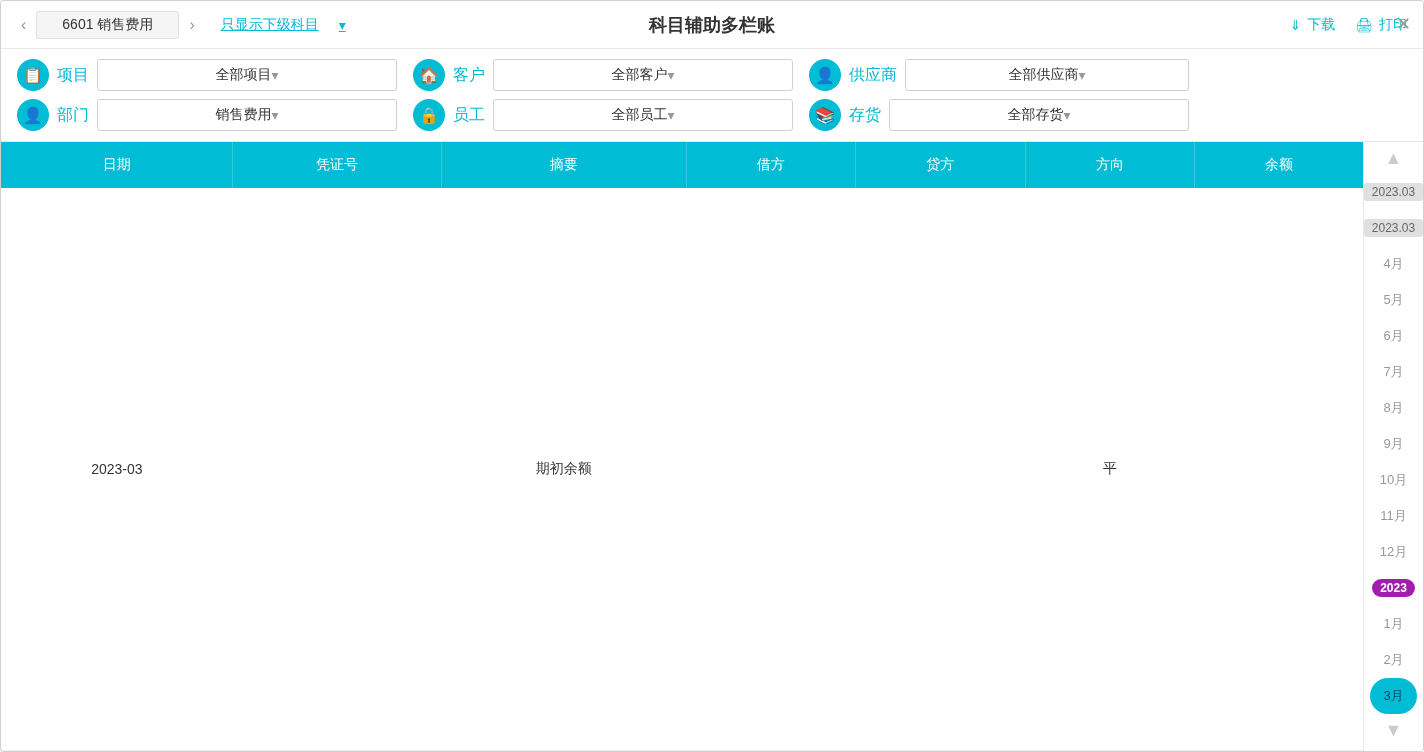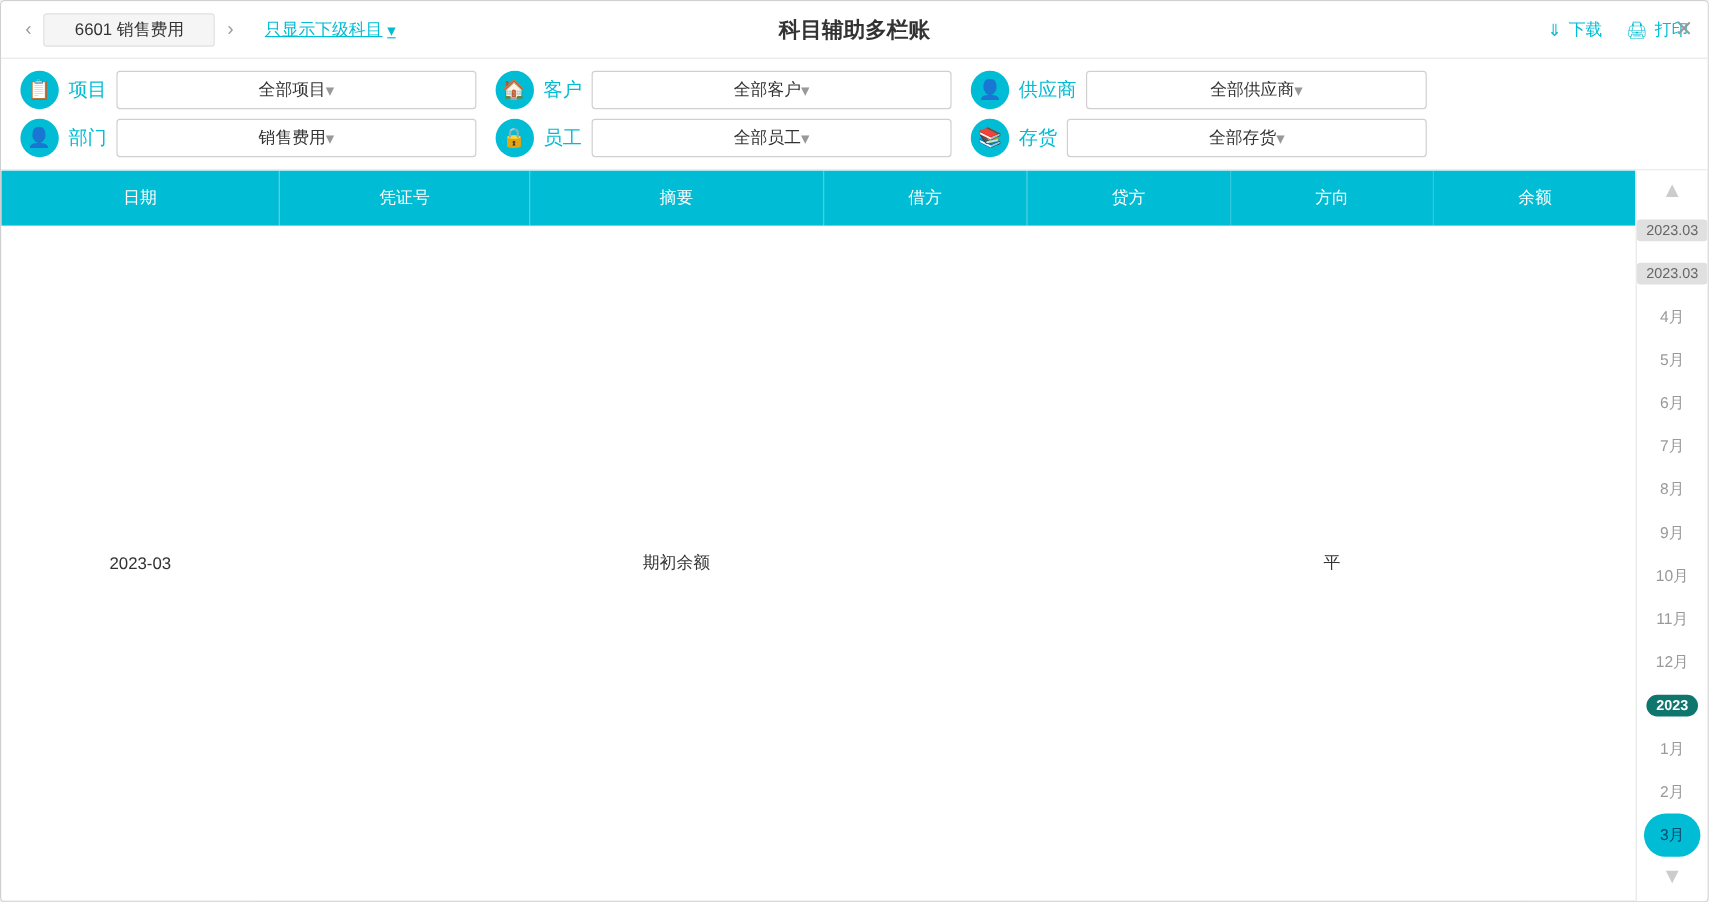--- a/index.html
+++ b/index.html
@@ -52,21 +52,21 @@
       border-radius: 3px;
       padding: 4px 25px;
       min-width: 120px;
     }
     .show-sub-btn {
       color: #00bcd4;
       cursor: pointer;
       text-decoration: underline;
       display: flex;
       align-items: center;
-      gap: 4px;
+      gap: 20px;
       margin-left: 16px;
     }
     .page-title {
       position: absolute;
       left: 50%;
       transform: translateX(-50%);
       font-size: 18px;
       font-weight: bold;
       color: #333;
     }
@@ -230,21 +230,21 @@
       background: #00bcd4;
       color: #0c4a6e;
       border-radius: 18px;
       margin: 0 6px;
       width: calc(100% - 12px);
     }
     .timeline-item.year-badge {
       color: #fff;
     }
     .year-tag {
-      background: #0f766e;
+      background: #a21caf;
       color: #fff;
       border-radius: 10px;
       padding: 2px 8px;
       font-size: 12px;
       font-weight: bold;
     }
     .timeline-item-top {
       background: #e0e0e0;
       border-radius: 3px;
       padding: 2px 8px;

